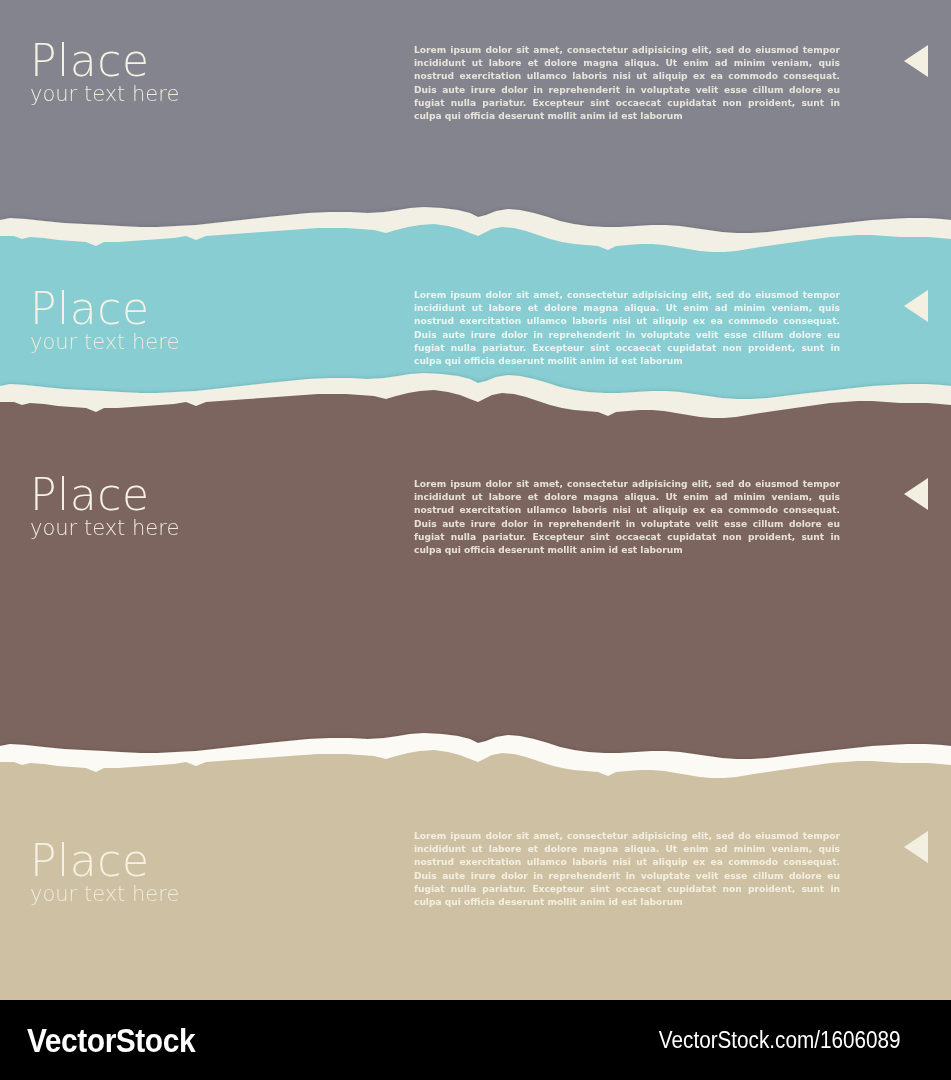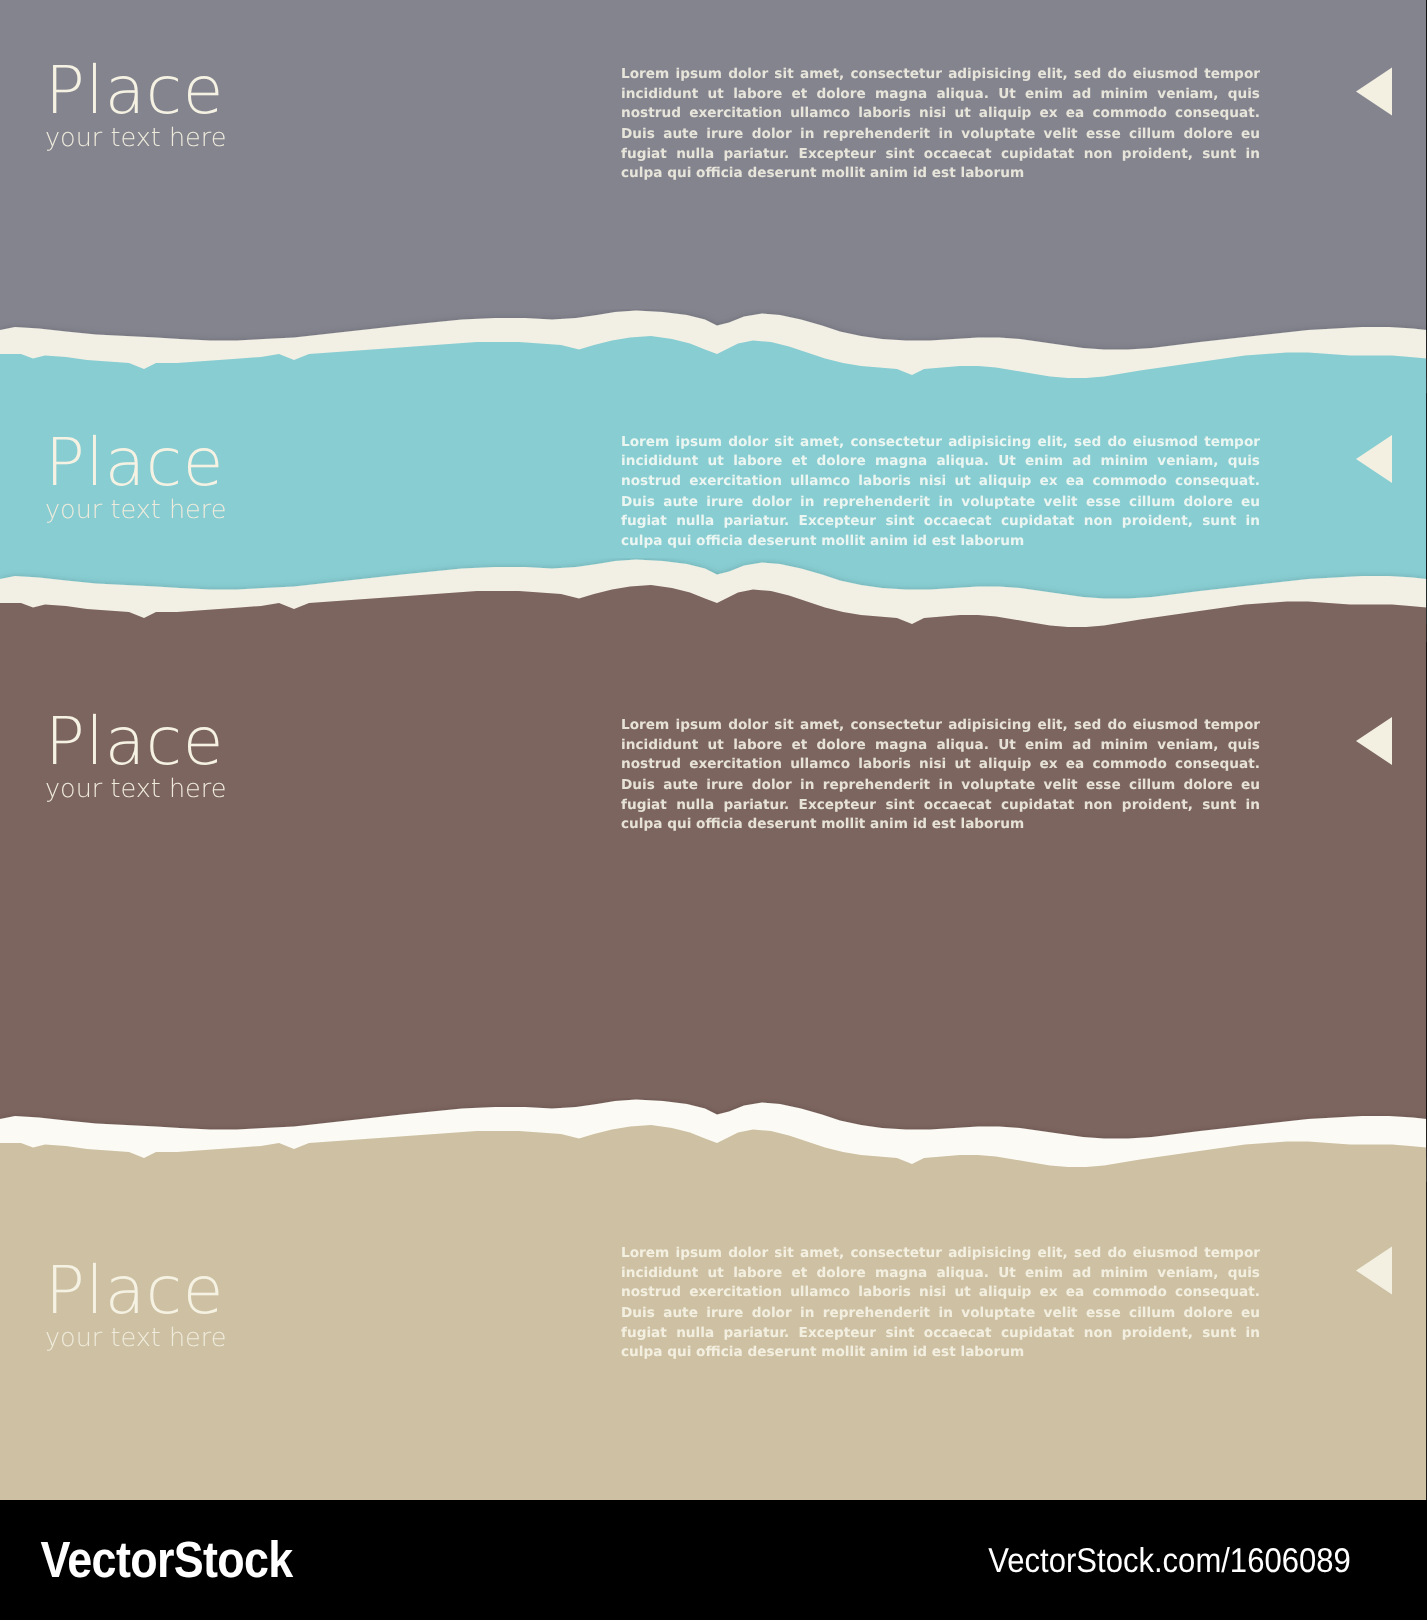--- a/index.html
+++ b/index.html
@@ -66,21 +66,21 @@
     font-size: 44px;
     font-weight: 300;
     line-height: 0.95;
     letter-spacing: 0.5px;
     color: #f5f2e3;
     margin: 0;
     font-family: "DejaVu Sans", sans-serif;
     font-stretch: condensed;
   }
   .place-sub {
-    font-size: 17px;
+    font-size: 21px;
     font-weight: 300;
     line-height: 1.1;
     color: #efebdc;
     margin: 0;
     margin-top: 1px;
     font-family: "DejaVu Sans", sans-serif;
   }
 
   .lorem-block {
     position: absolute;

